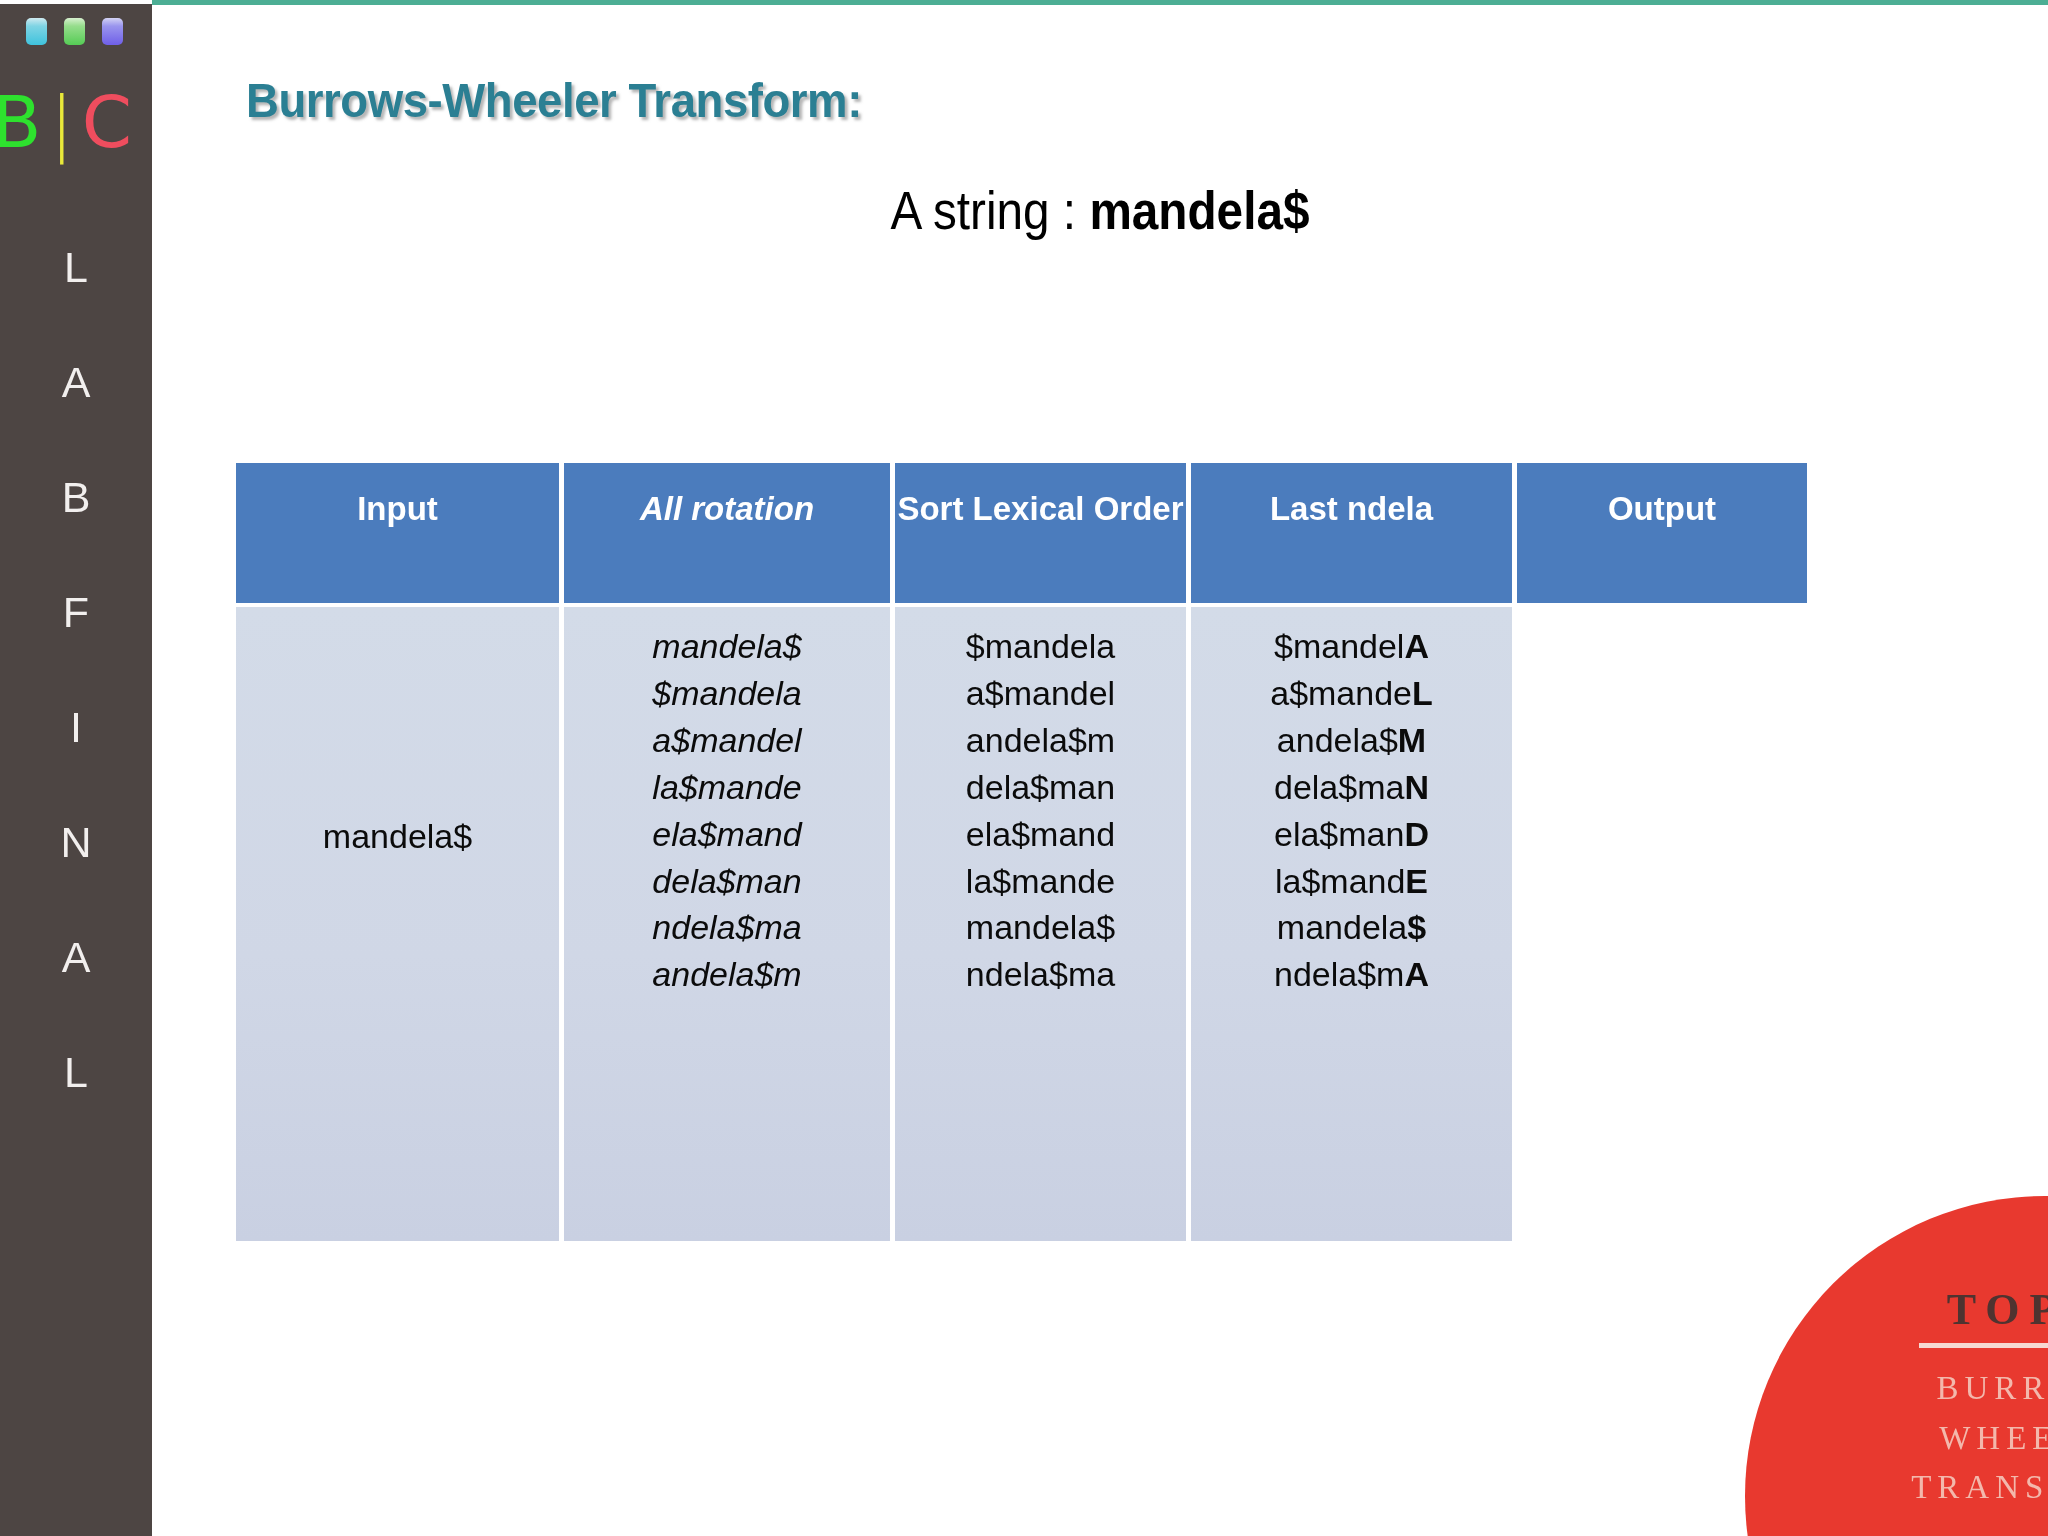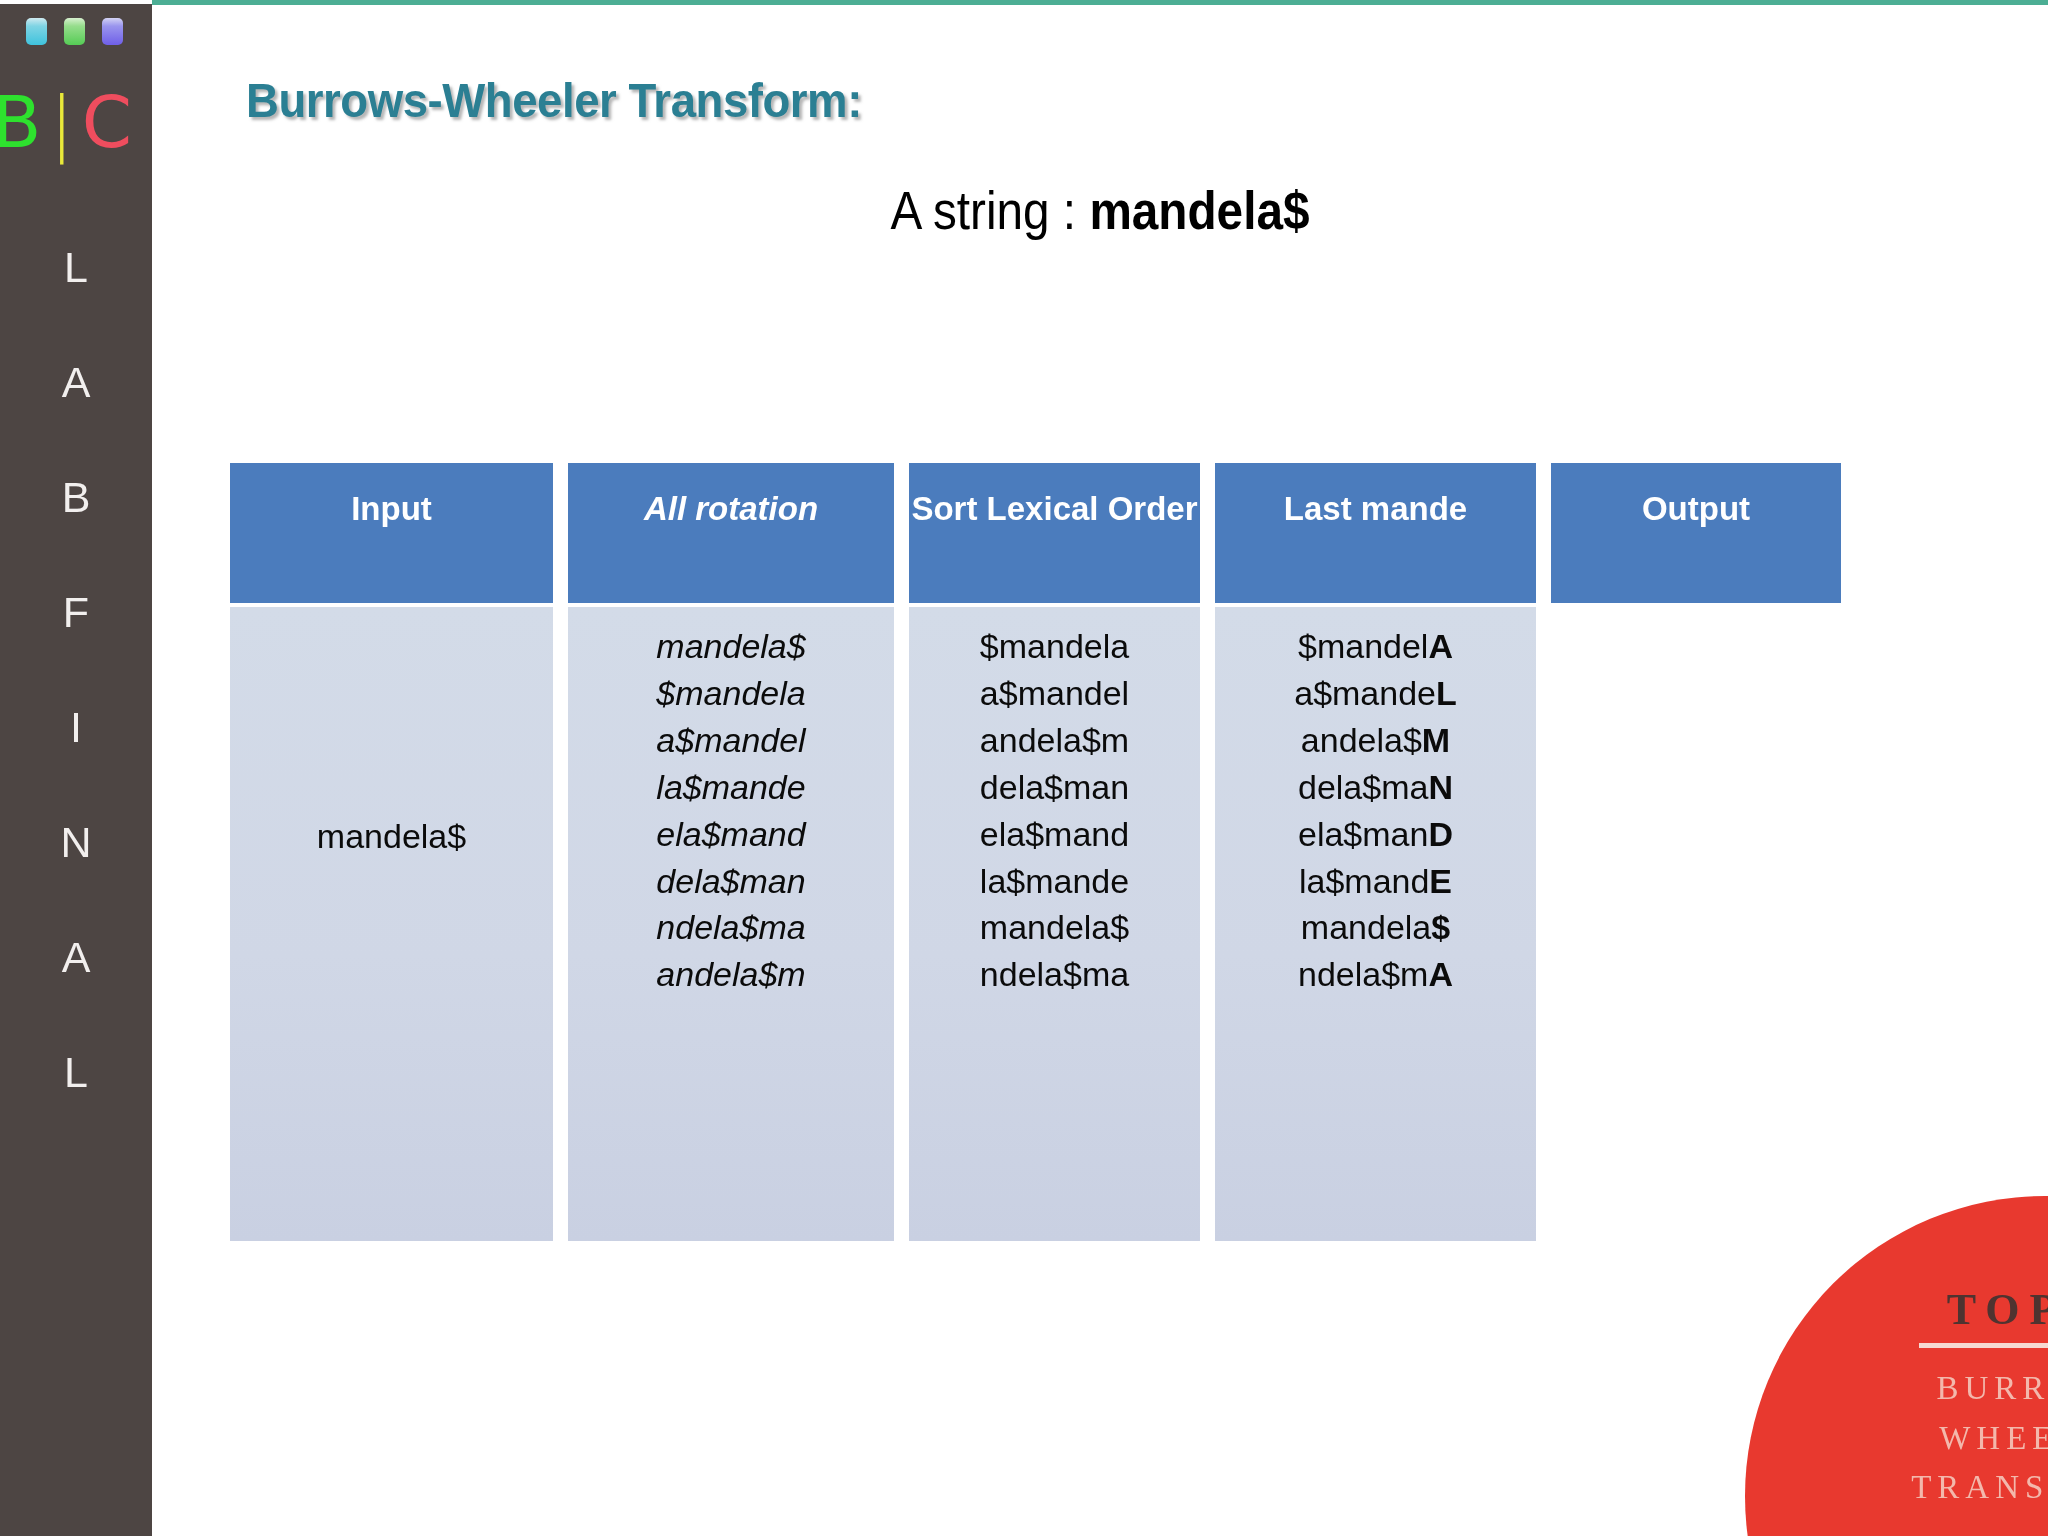--- a/index.html
+++ b/index.html
@@ -126,25 +126,25 @@
     color: #000000;
     white-space: nowrap;
     font-family: "Liberation Sans", sans-serif;
     transform: scaleX(0.9);
   }
   #subtitle .sub-strong { font-weight: bold; }
 
   
   #bwt-table {
     position: absolute;
-    left: 78px;
+    left: 84px;
     top: 463px;
     width: 1620px;
     display: flex;
-    gap: 15px;
+    gap: 5px;
   }
   .col {
     display: flex;
     flex-direction: column;
     gap: 4px;
   }
   .col.c-input     { width: 323px; }
   .col.c-rotation  { width: 326px; font-style: italic; }
   .col.c-sorted    { width: 291px; }
   .col.c-last      { width: 321px; }
@@ -301,21 +301,21 @@
           <div class="cell-line">andela$m</div>
           <div class="cell-line">dela$man</div>
           <div class="cell-line">ela$mand</div>
           <div class="cell-line">la$mande</div>
           <div class="cell-line">mandela$</div>
           <div class="cell-line">ndela$ma</div>
         </div>
       </div>
 
       <div class="col c-last">
-        <div class="th">Last mande</div>
+        <div class="th">Last ndela</div>
         <div class="td list">
           <div class="cell-line"><span>$mandel</span><b>A</b></div>
           <div class="cell-line"><span>a$mande</span><b>L</b></div>
           <div class="cell-line"><span>andela$</span><b>M</b></div>
           <div class="cell-line"><span>dela$ma</span><b>N</b></div>
           <div class="cell-line"><span>ela$man</span><b>D</b></div>
           <div class="cell-line"><span>la$mand</span><b>E</b></div>
           <div class="cell-line"><span>mandela</span><b>$</b></div>
           <div class="cell-line"><span>ndela$m</span><b>A</b></div>
         </div>

